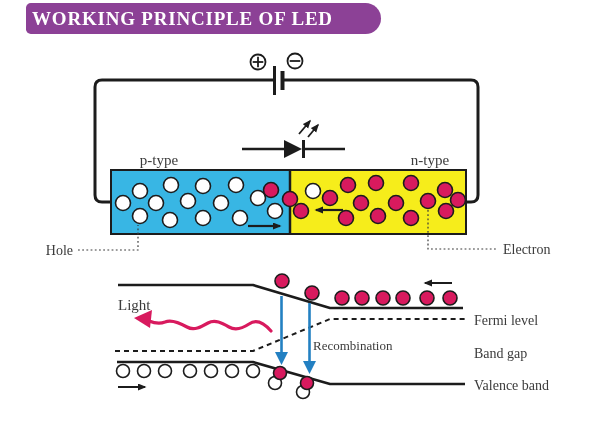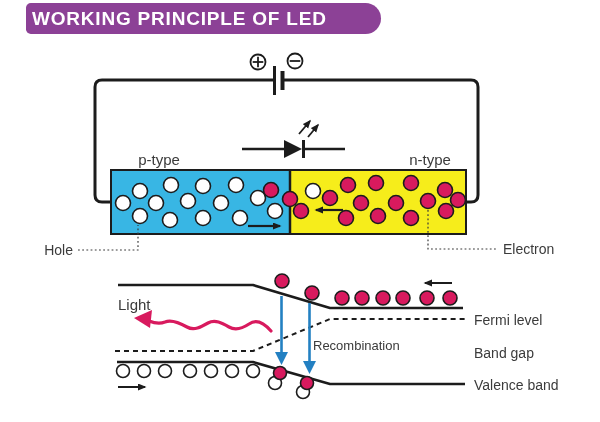--- a/index.html
+++ b/index.html
@@ -1,17 +1,17 @@
 <!DOCTYPE html>
 <html><head>
 <meta charset="utf-8">
 <style>
   html,body{margin:0;padding:0;background:#ffffff;}
   .stage{position:relative;width:600px;height:422px;background:#ffffff;overflow:hidden;
-         font-family:Liberation Sans, sans-serif;}
+         font-family:Liberation Serif, serif;}
   .banner{position:absolute;left:26px;top:3px;width:355px;height:31px;background:#8c4196;
           border-radius:5px 16px 16px 5px;display:flex;align-items:center;box-sizing:border-box;
           padding-left:6px;}
   .banner-title{color:#ffffff;font-weight:bold;font-size:19px;letter-spacing:0.8px;white-space:nowrap;}
   svg{position:absolute;left:0;top:0;}
   .wire{fill:none;stroke:#1c1c1c;stroke-width:3;}
   .thinline{stroke:#1c1c1c;fill:none;}
   .lbl{fill:#3b3b3b;font-size:14px;}
   .lbl-md{fill:#3b3b3b;font-size:15px;}
   .lbl-sm{fill:#3b3b3b;font-size:13px;}

